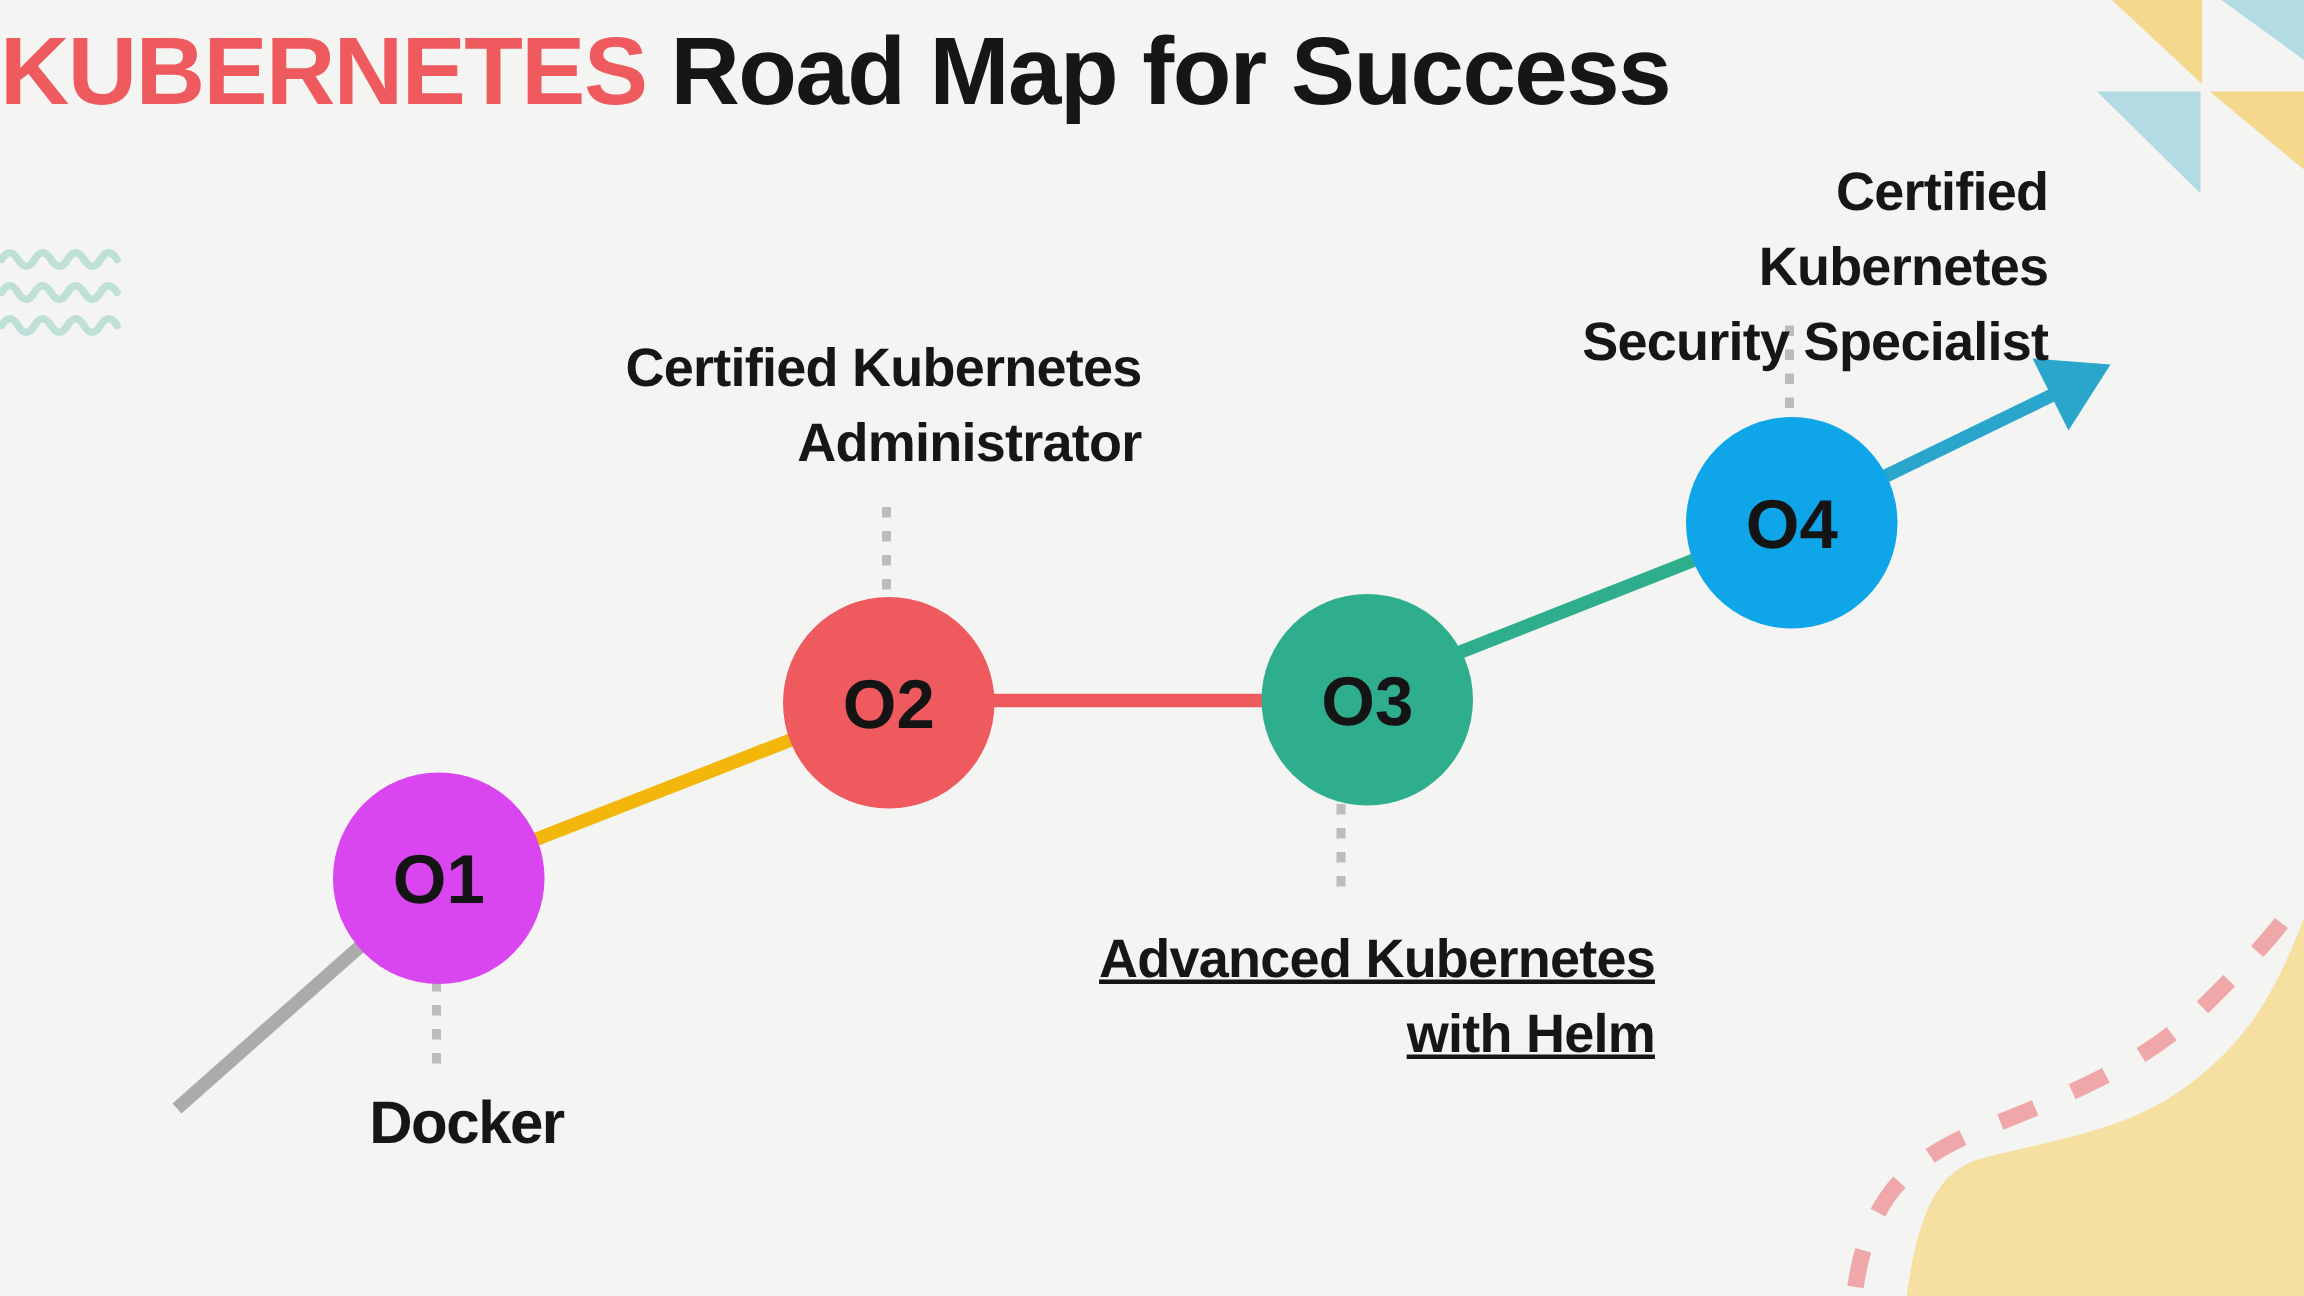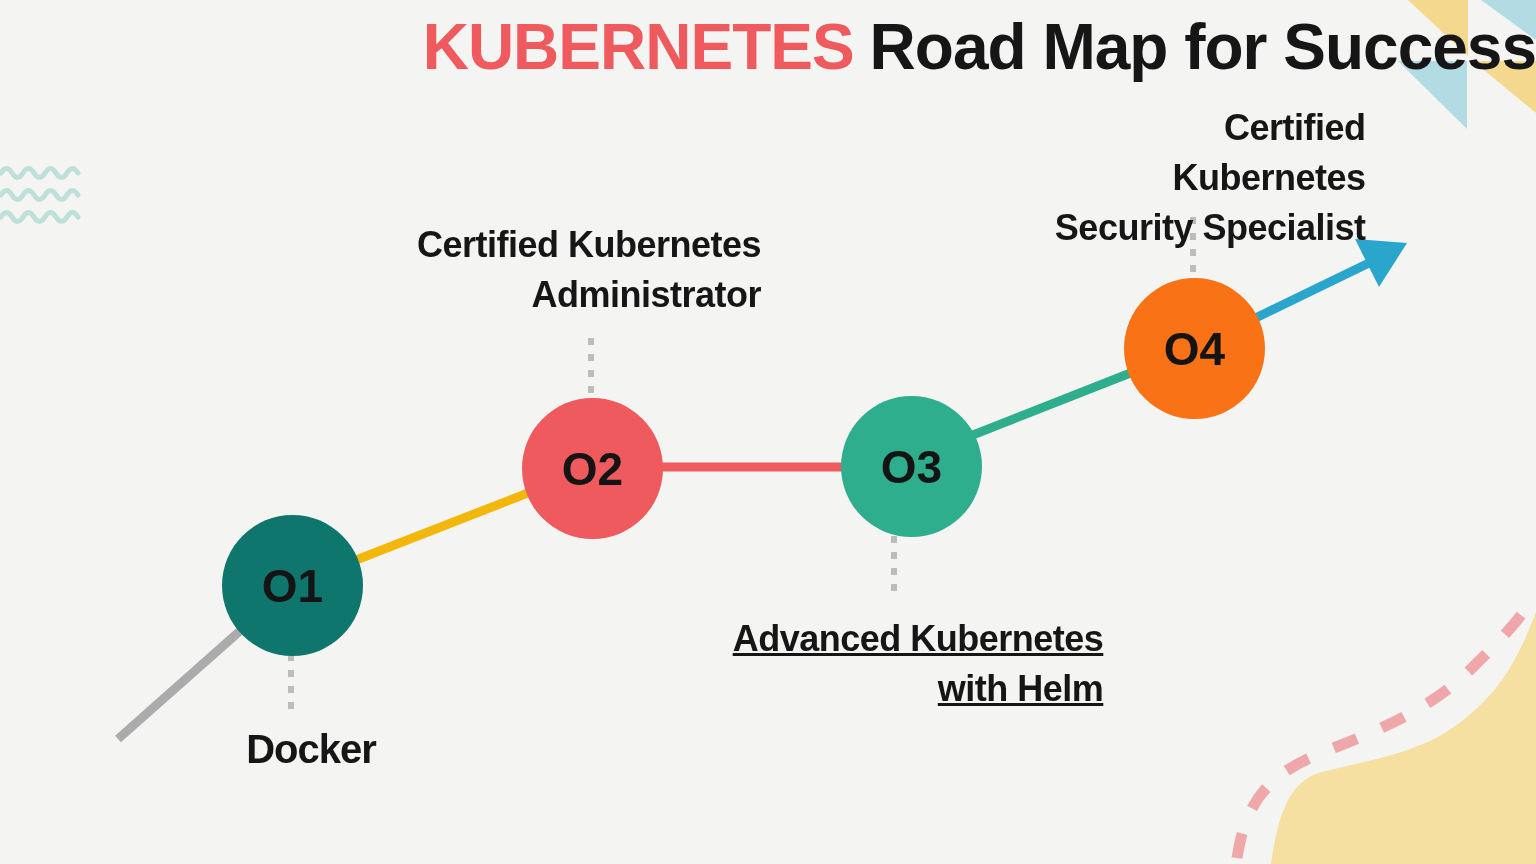--- a/index.html
+++ b/index.html
@@ -8,21 +8,21 @@
     width:1536px;height:864px;
     background:#F4F4F2;
     overflow:hidden;
     font-family:"Liberation Sans", sans-serif;
   }
   .decor-svg{
     position:absolute;left:0;top:0;z-index:1;
   }
   .page-title{
     position:absolute;left:0;top:10px;width:1536px;
-    text-align:right;z-index:3;
+    text-align:left;z-index:3;
     font-size:64px;font-weight:800;letter-spacing:-1px;
     color:#161616;white-space:nowrap;
   }
   .page-title .hl{color:#EE5A5E;margin-right:16px;}
   .milestone-node{
     position:absolute;width:141px;height:141px;border-radius:50%;
     display:flex;align-items:center;justify-content:center;
     z-index:2;
     font-size:46px;font-weight:800;color:#141414;letter-spacing:0px;
   }
@@ -79,30 +79,30 @@
       <line x1="591" y1="338" x2="591" y2="397"></line>
       <line x1="894" y1="536" x2="894" y2="597"></line>
       <line x1="1193" y1="217" x2="1193" y2="277"></line>
     </g>
   </svg>
 
   <div class="page-title">
     <span class="hl">KUBERNETES</span><span>Road Map for Success</span>
   </div>
 
-  <div class="milestone-node m1" style="background-color: #0f766e;">
+  <div class="milestone-node m1" style="background-color: #d946ef;">
     <span>O1</span>
   </div>
   <div class="milestone-node m2" style="background-color: rgb(238, 90, 94);">
     <span>O2</span>
   </div>
   <div class="milestone-node m3" style="background-color: rgb(47, 174, 142);">
     <span>O3</span>
   </div>
-  <div class="milestone-node m4" style="background-color: #f97316;">
+  <div class="milestone-node m4" style="background-color: #0ea5e9;">
     <span>O4</span>
   </div>
 
   <div class="milestone-label lbl-docker">Docker</div>
   <div class="milestone-label lbl-cka">Certified Kubernetes
 Administrator</div>
   <div class="milestone-label lbl-helm">Advanced Kubernetes
 with Helm</div>
   <div class="milestone-label lbl-ckss">Certified Kubernetes
 Security Specialist</div>

